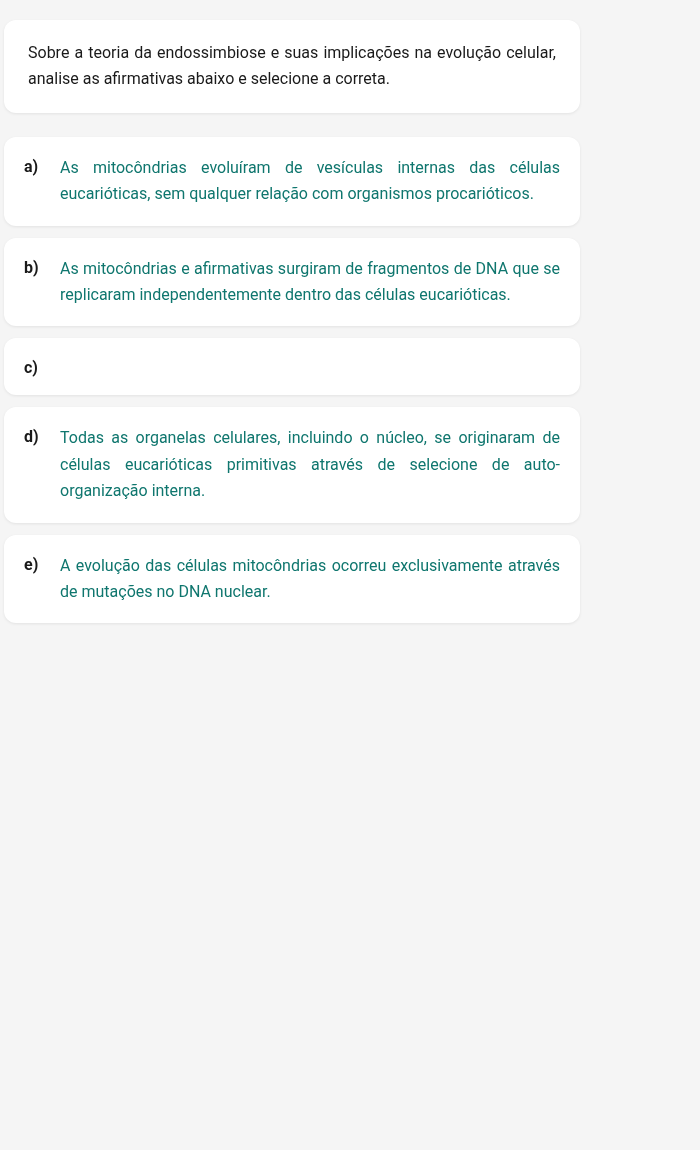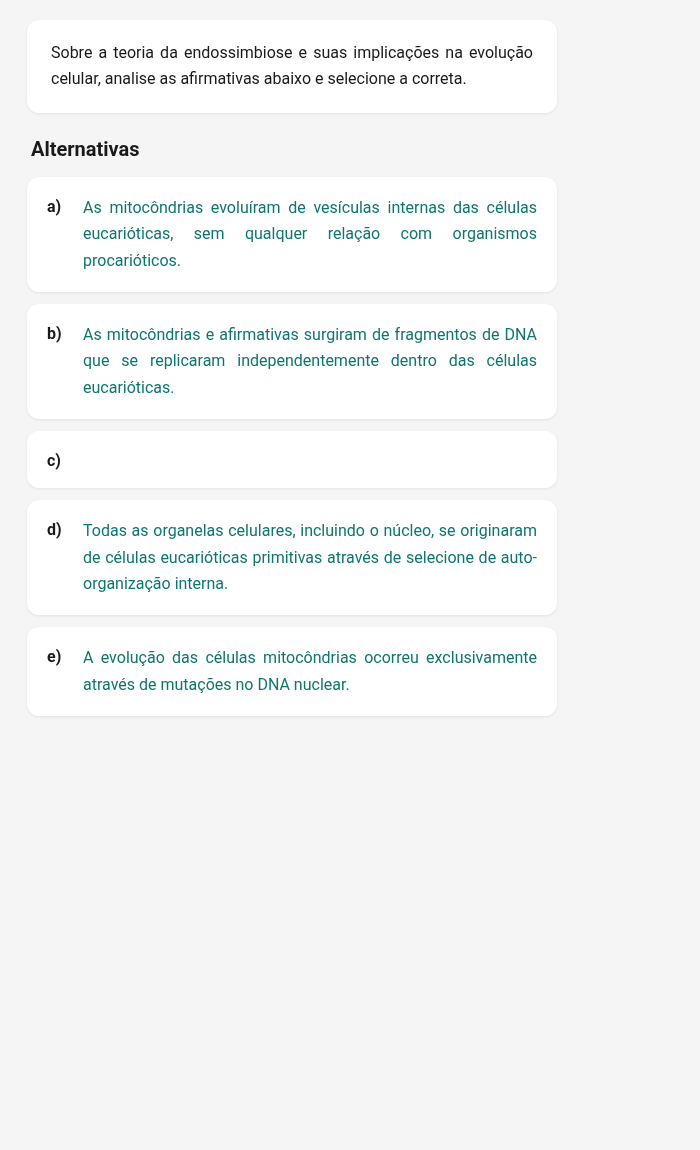--- a/index.html
+++ b/index.html
@@ -13,21 +13,21 @@
       font-family: -apple-system, BlinkMacSystemFont, 'Segoe UI', Roboto, Arial, sans-serif;
       width: 700px;
       min-height: 1150px;
       color: #1a1a1a;
     }
 
     .page-container {
       width: 584px;
       min-height: 1150px;
       background: #f5f5f5;
-      padding: 20px 27px;
+      padding: 20px 4px;
     }
 
     .question-card {
       background: #ffffff;
       border-radius: 12px;
       padding: 20px 24px;
       margin-bottom: 24px;
       box-shadow: 0 1px 3px rgba(0,0,0,0.08);
     }
 
@@ -83,23 +83,20 @@
   </style>
 </head>
 <body>
 
 <div class="page-container">
 
   <div class="question-card">
     <p class="question-text">Sobre a teoria da endossimbiose e suas implicações na evolução celular, analise as afirmativas abaixo e selecione a correta.</p>
   </div>
 
-  <div>
-    <h2 class="section-title">Alternativas</h2>
-  </div>
 
   <div class="alternatives-section">
 
     <div class="alternative-card">
       <span class="alternative-label">a)</span>
       <span class="alternative-text">As mitocôndrias evoluíram de vesículas internas das células eucarióticas, sem qualquer relação com organismos procarióticos.</span>
     </div>
 
     <div class="alternative-card">
       <span class="alternative-label">b)</span>

